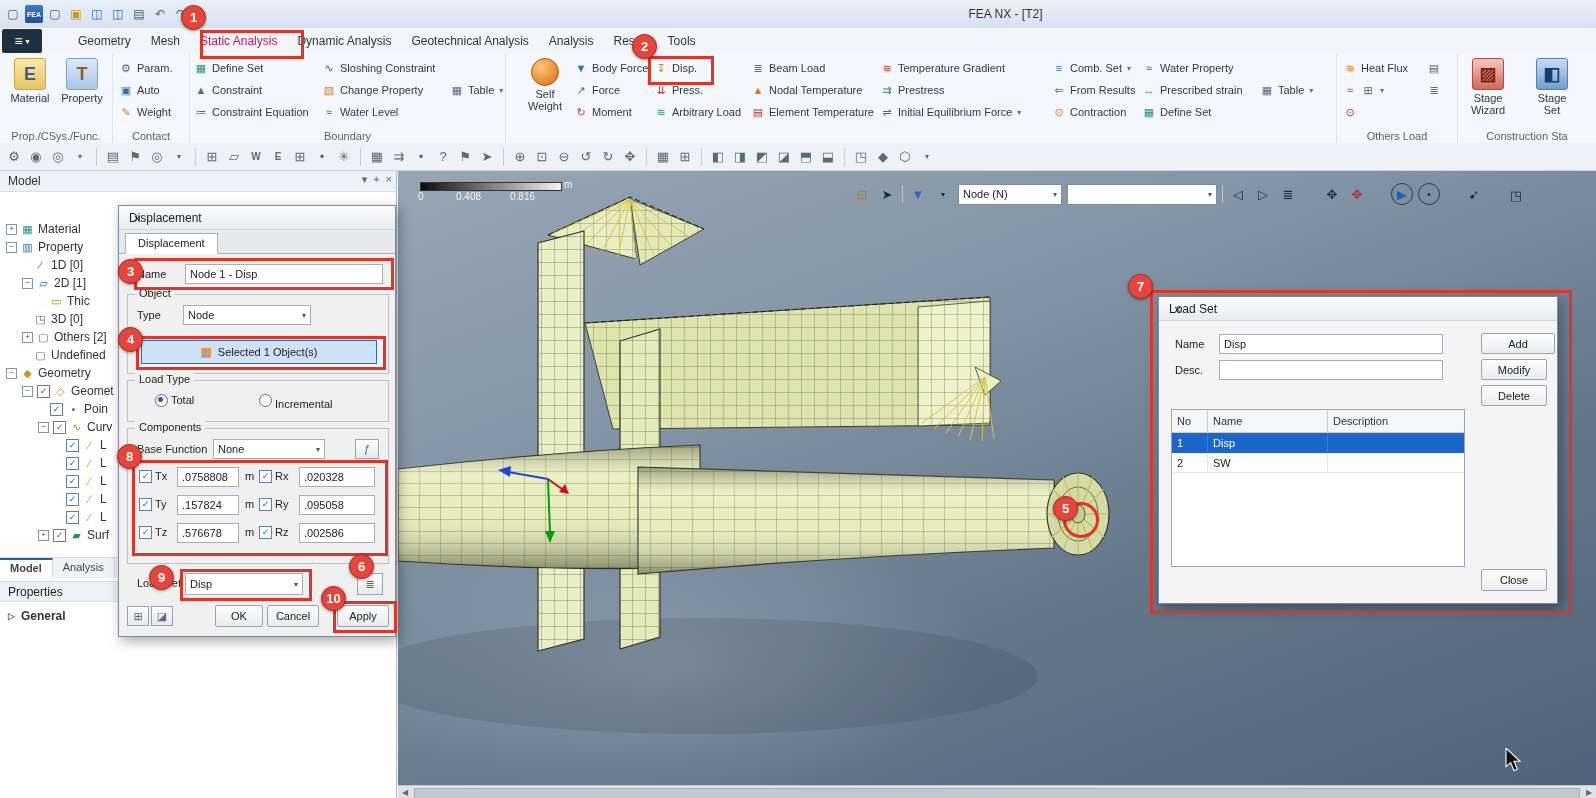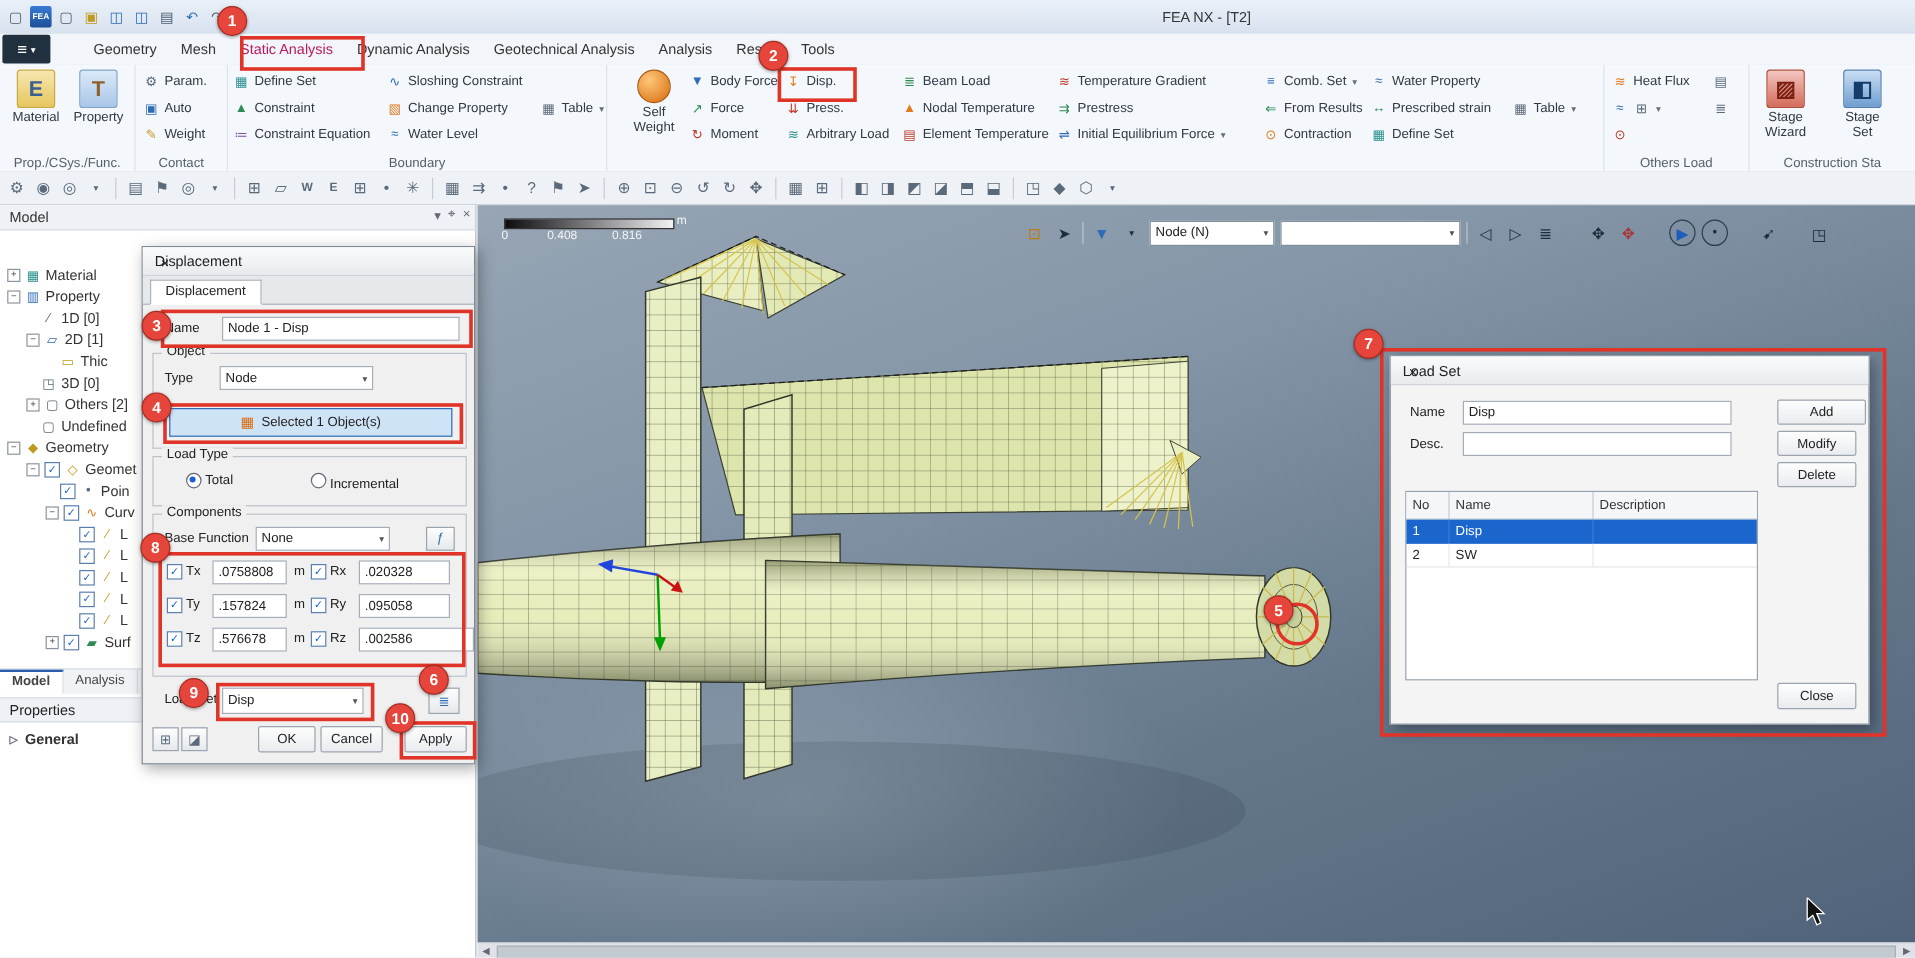--- a/index.html
+++ b/index.html
@@ -725,21 +725,21 @@
   <span class="chk" style="position:absolute;left:140px;top:292px">✓</span>
   <span class="lbl" style="left:156px;top:292px">Ry</span>
   <div class="inp" style="left:180px;top:289px;width:76px">.095058</div>
 
   <span class="chk" style="position:absolute;left:20px;top:320px">✓</span>
   <span class="lbl" style="left:36px;top:320px">Tz</span>
   <div class="inp" style="left:58px;top:317px;width:62px">.576678</div>
   <span class="lbl" style="left:126px;top:320px">m</span>
   <span class="chk" style="position:absolute;left:140px;top:320px">✓</span>
   <span class="lbl" style="left:156px;top:320px">Rz</span>
-  <div class="inp" style="left:180px;top:317px;width:96px">.002586</div>
+  <div class="inp" style="left:180px;top:317px;width:76px">.002586</div>
 
   <span class="lbl" style="left:18px;top:371px">Load Set</span>
   <div class="sel" style="left:66px;top:367px;width:118px;height:22px">
     <span>Disp</span>
     <span style="font-size:8px;color:#555">▾</span>
   </div>
   <div class="ibtn" style="left:238px;top:367px;width:26px;height:22px;color:#2e6db5">≣</div>
 
   <div class="ibtn" style="left:8px;top:400px;width:22px;height:20px;color:#5a6a7a">⊞</div>
   <div class="ibtn" style="left:32px;top:400px;width:22px;height:20px;color:#5a6a7a">◪</div>

